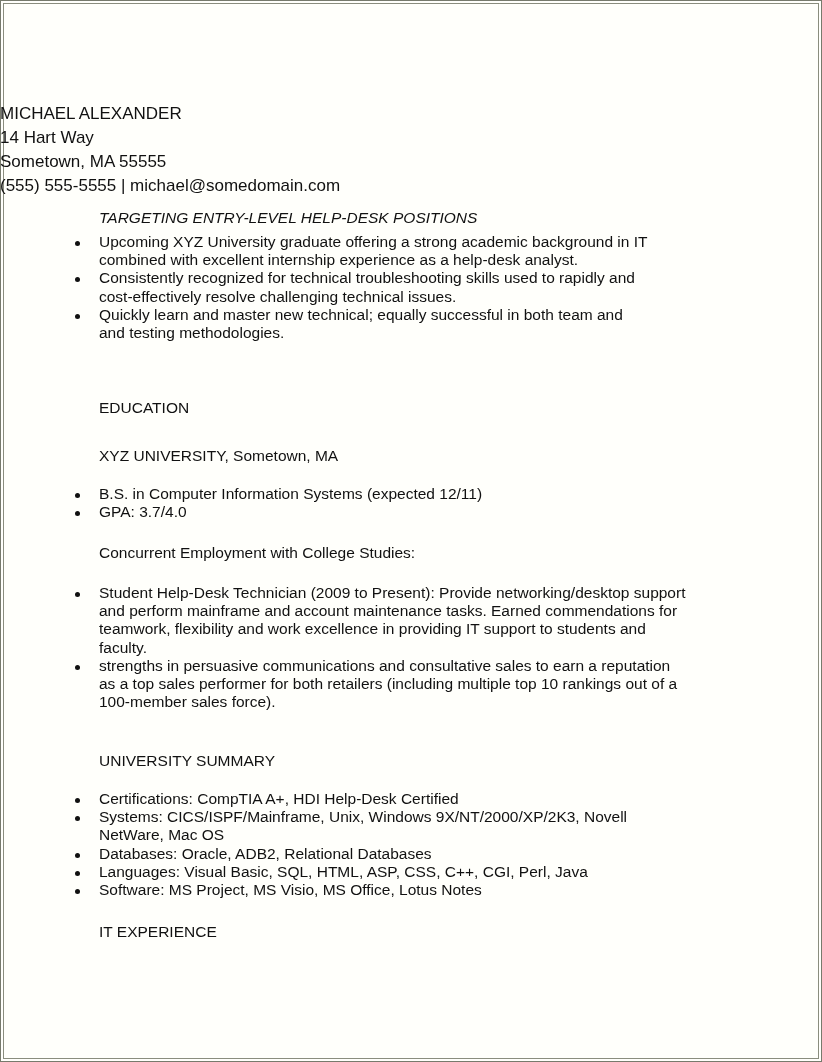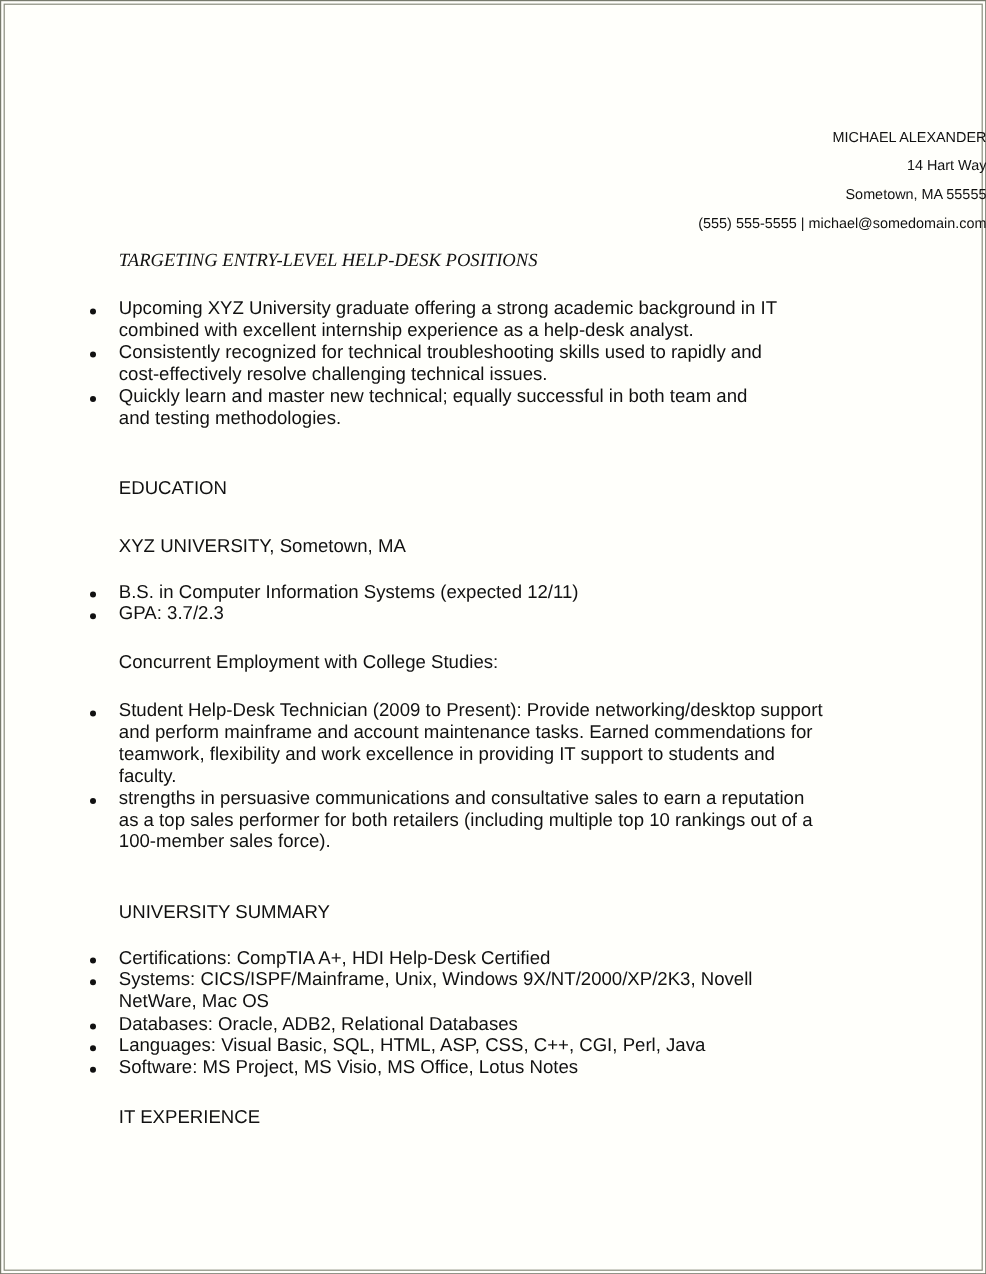--- a/index.html
+++ b/index.html
@@ -11,24 +11,24 @@
   }
   .frame-outer {
     position: absolute; left: 0; top: 0; width: 820px; height: 1060px;
     border: 1px solid #777a6c;
   }
   .frame-inner {
     position: absolute; left: 3px; top: 3px; width: 814px; height: 1054px;
     border: 1px solid #8a8d7e;
   }
   .page { position: absolute; left: 0; top: 0; width: 822px; height: 1062px; }
-  .header { position: absolute; left: 0; top: 102px; width: 822px; text-align: right; font-size: 12px; line-height: 24px; }
+  .header { position: absolute; left: 0; top: 102px; width: 822px; text-align: left; font-size: 17px; line-height: 24px; }
   .header div { white-space: nowrap; }
   .block { position: absolute; left: 99px; font-size: 15.5px; line-height: 18px; white-space: nowrap; }
-  .objective { top: 209px; font-style: italic; font-family: Liberation Serif, serif; }
+  .objective { top: 209px; font-style: italic; }
   ul.bul { position: absolute; left: 0; margin: 0; padding: 0; list-style: none; font-size: 15.5px; line-height: 18.2px; }
   ul.bul li { position: relative; padding-left: 99px; white-space: nowrap; }
   ul.bul li::before {
     content: ""; position: absolute; left: 75px; top: 8px; width: 5px; height: 5px; border-radius: 50%; background: #111;
   }
 </style>
 </head>
 <body>
 
 <div class="frame-outer"></div>
@@ -37,41 +37,41 @@
 <div class="page">
   <div class="header">
     <div>MICHAEL ALEXANDER</div>
     <div>14 Hart Way</div>
     <div>Sometown, MA 55555</div>
     <div>(555) 555-5555 | michael@somedomain.com</div>
   </div>
 
   <div class="block objective">TARGETING ENTRY-LEVEL HELP-DESK POSITIONS</div>
 
-  <ul class="bul" style="top:249px">
+  <ul class="bul" style="top:233px">
     <li>
         <div>Upcoming XYZ University graduate offering a strong academic background in IT</div>
         <div>combined with excellent internship experience as a help-desk analyst.</div>
       </li>
     <li>
         <div>Consistently recognized for technical troubleshooting skills used to rapidly and</div>
         <div>cost-effectively resolve challenging technical issues.</div>
       </li>
     <li>
         <div>Quickly learn and master new technical; equally successful in both team and</div>
         <div>and testing methodologies.</div>
       </li>
   </ul>
 
   <div class="block" style="top:399px">EDUCATION</div>
   <div class="block" style="top:447px">XYZ UNIVERSITY, Sometown, MA</div>
 
   <ul class="bul" style="top:485px">
     <li>B.S. in Computer Information Systems (expected 12/11)</li>
-    <li>GPA: 3.7/2.3</li>
+    <li>GPA: 3.7/4.0</li>
   </ul>
 
   <div class="block" style="top:544px">Concurrent Employment with College Studies:</div>
 
   <ul class="bul" style="top:584px">
     <li>
         <div>Student Help-Desk Technician (2009 to Present): Provide networking/desktop support</div>
         <div>and perform mainframe and account maintenance tasks. Earned commendations for</div>
         <div>teamwork, flexibility and work excellence in providing IT support to students and</div>
         <div>faculty.</div>

